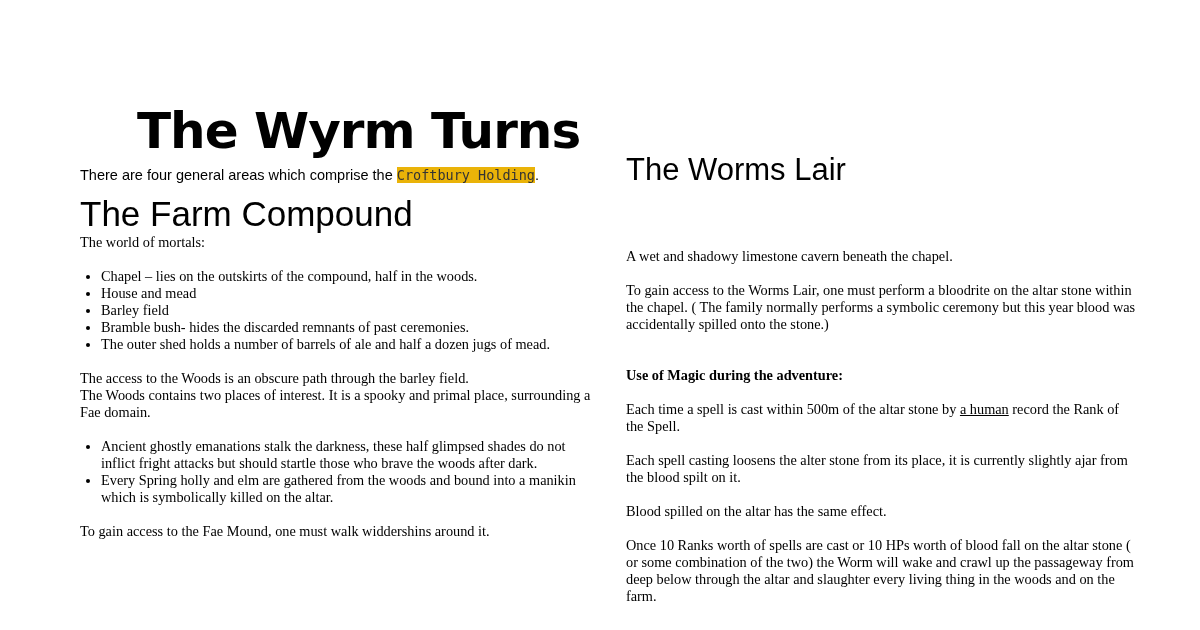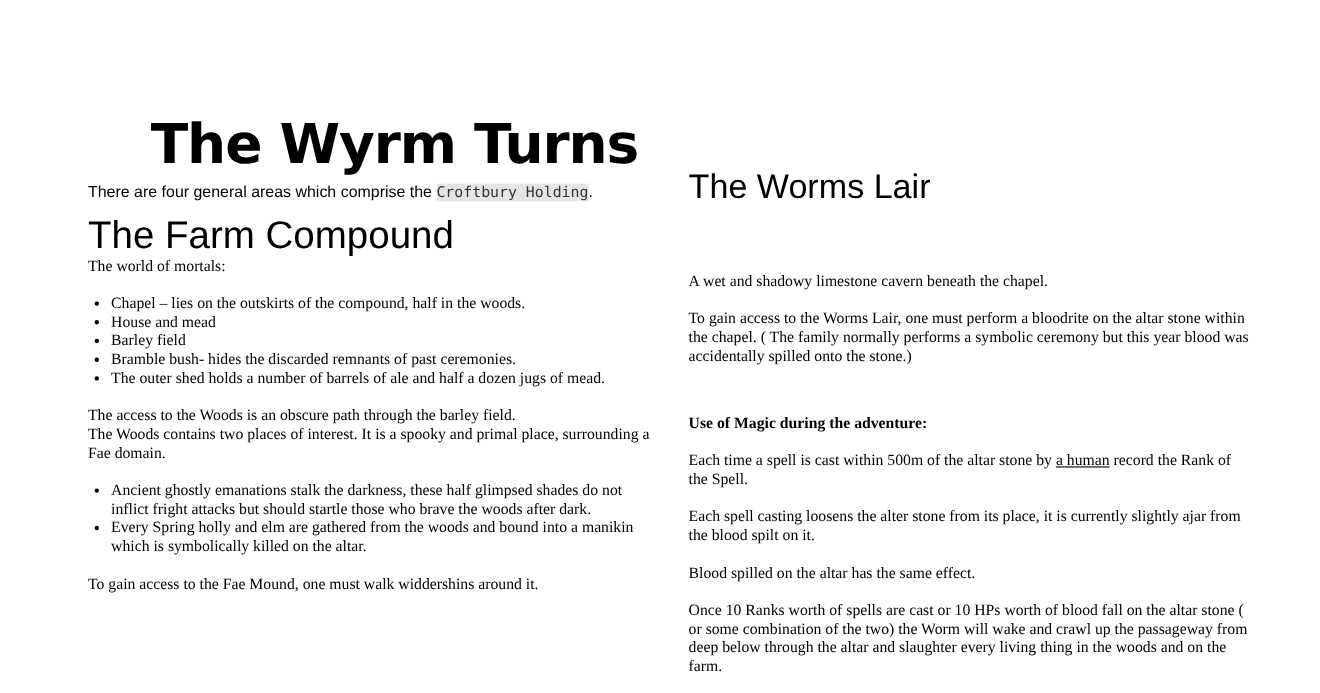--- a/index.html
+++ b/index.html
@@ -7,34 +7,34 @@
 
     .left { position: absolute; left: 80px; top: 96px; width: 520px; }
     .right { position: absolute; left: 626px; top: 150px; width: 510px; }
 
     .main-title {
       font-family: "DejaVu Sans", "Liberation Sans", sans-serif;
       font-weight: bold; font-size: 50px; letter-spacing: -1px;
       margin: 0; padding-left: 57px; line-height: 70px;
     }
     .intro { font-family: "Liberation Sans", sans-serif; font-size: 14.5px; margin: 0; line-height: 18px; }
-    .intro .hl { background: #e5e5e5; font-family: "DejaVu Sans Mono", "Liberation Mono", monospace; font-size: 13.5px; color: #333; }
+    .intro .hl { background: #eab308; font-family: "DejaVu Sans Mono", "Liberation Mono", monospace; font-size: 13.5px; color: #333; }
 
     h2 { font-family: "Liberation Sans", sans-serif; font-weight: normal; font-size: 35px; margin: 0; line-height: 40px; }
     .sec1 { margin-top: 10px; }
     .sec2 { margin-top: 12px; }
     p, li { font-family: "Liberation Serif", serif; font-size: 14.3px; line-height: 17px; margin: 0; }
     .gap { margin-top: 17px; }
     ul { margin: 17px 0 0 0; padding-left: 21px; }
     ul li { padding-left: 0; }
     .right h2 { font-size: 31px; line-height: 40px; }
     .right .first { margin-top: 58px; }
     .bold { font-weight: bold; }
     .ul { text-decoration: underline; }
-    .gap2 { margin-top: 44px; }
+    .gap2 { margin-top: 34px; }
   </style>
 </head>
 <body>
 
 <div class="left">
   <h1 class="main-title">The Wyrm Turns</h1>
   <p class="intro"><span>There are four general areas which comprise the </span><span class="hl">Croftbury Holding</span><span>.</span></p>
 
   <h2 class="sec1">The Farm Compound</h2>
   <p>The world of mortals:</p>

